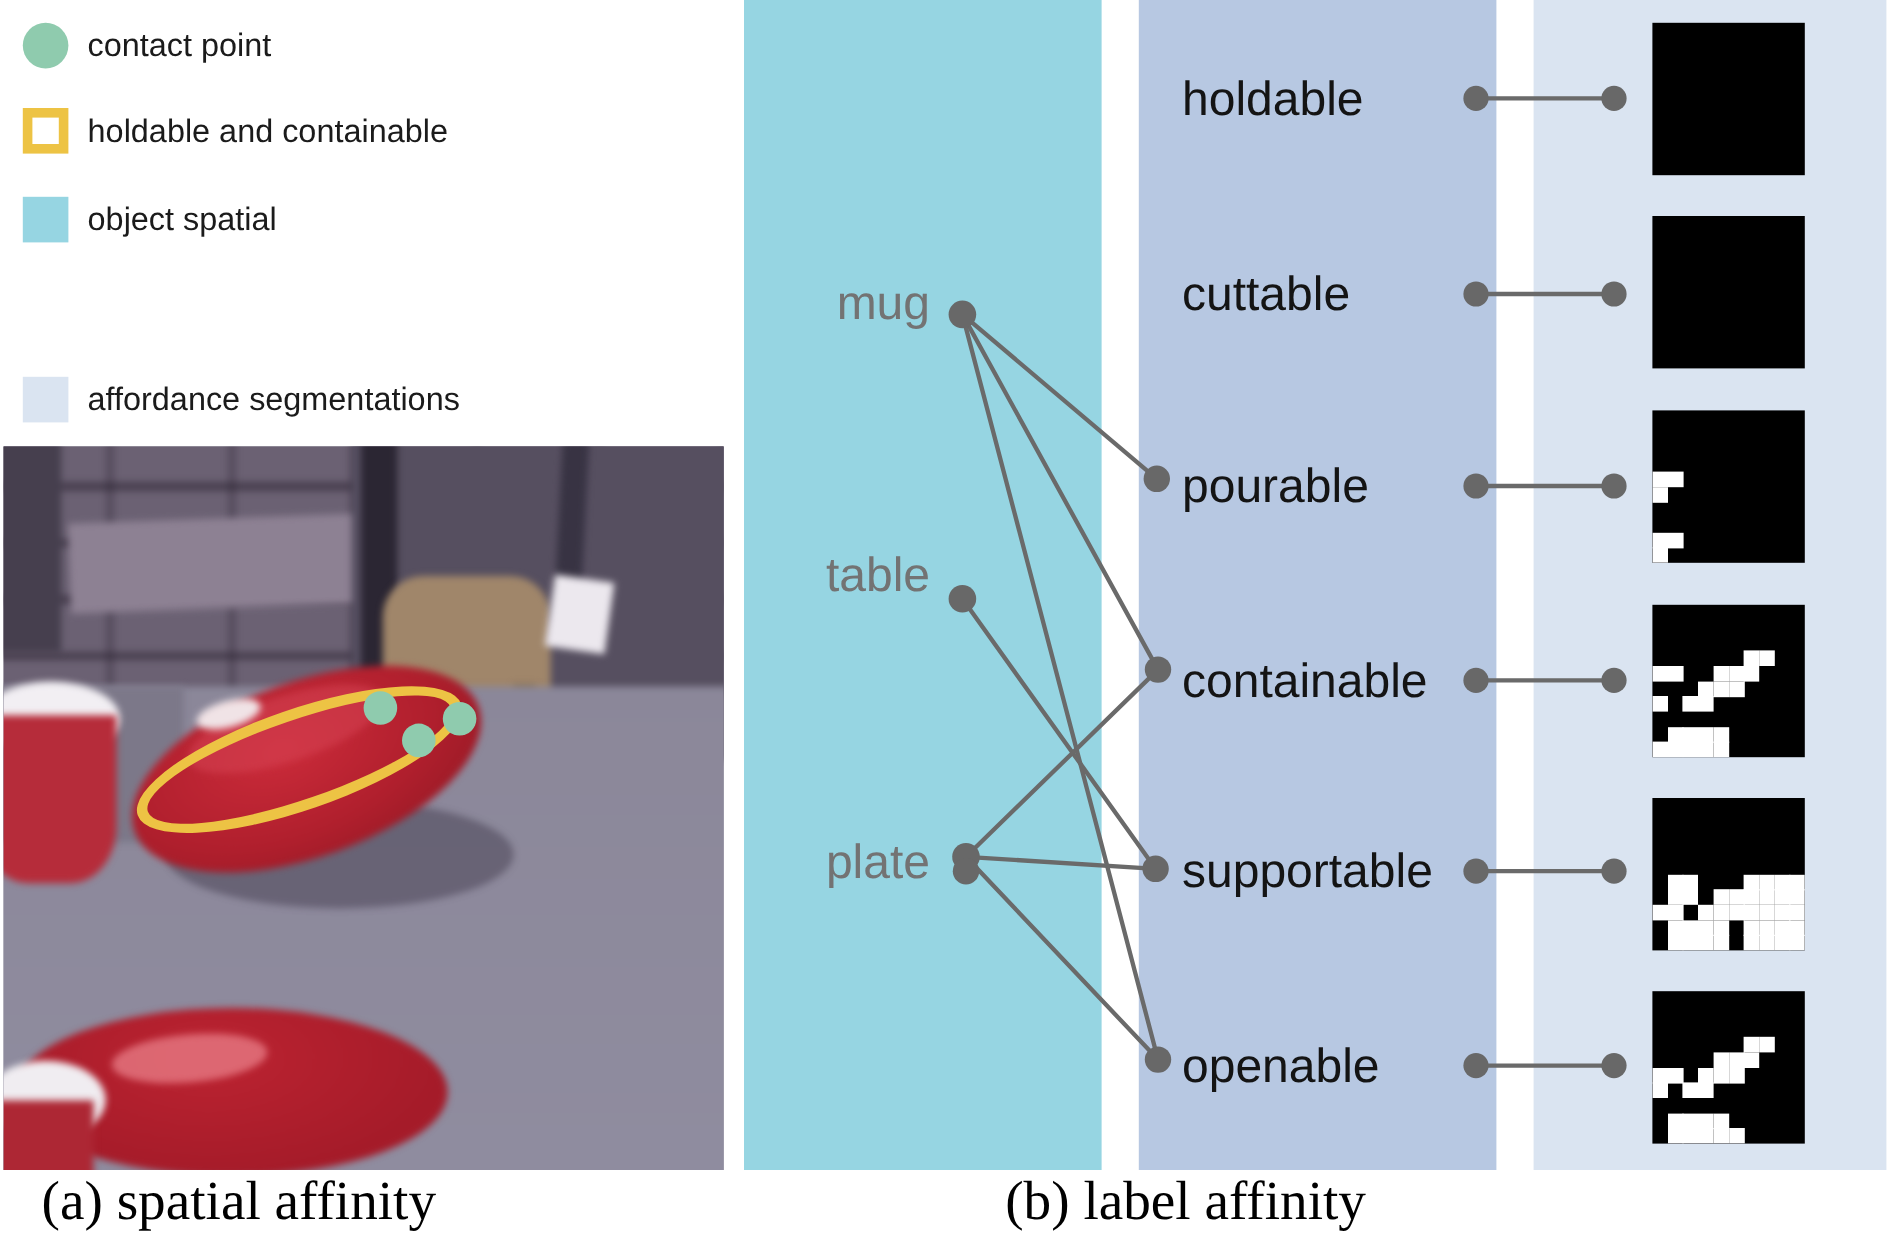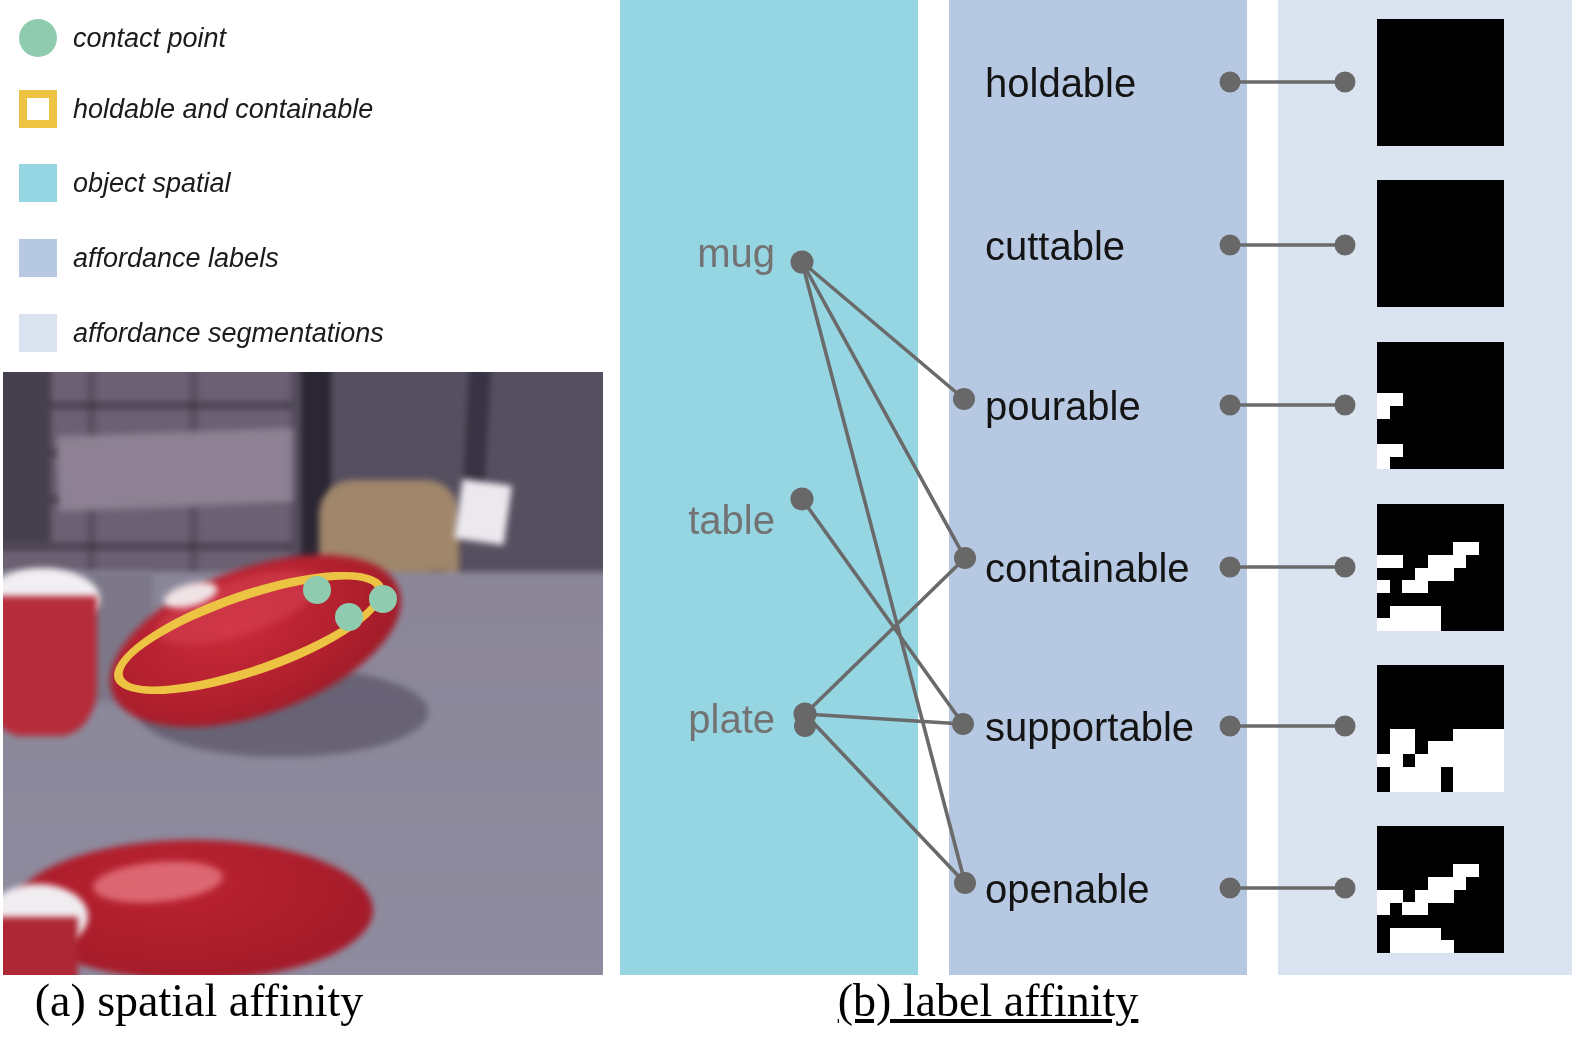--- a/index.html
+++ b/index.html
@@ -11,21 +11,21 @@
   #band-objects{left:620px;width:298px;}
   #band-affordances{left:949px;width:298px;}
   #band-segs{left:1278px;width:294px;}
 
   
   #legend{position:absolute;left:19px;top:0;width:560px;height:360px;}
   .legend-row{position:absolute;left:0;display:flex;align-items:center;height:40px;}
   .swatch{width:38px;height:38px;margin-right:16px;flex:none;}
   .swatch.circle{border-radius:50%;}
   .swatch.outline-square{background:#fff;border:8px solid #000;box-sizing:border-box;}
-  .legend-label{font-size:27px;color:#1b1b1b;white-space:nowrap;font-style:italic;}
+  .legend-label{font-size:27px;color:#1b1b1b;white-space:nowrap;}
 
   
   #photo{position:absolute;left:3px;top:372px;width:600px;height:603px;overflow:hidden;
          background:#7e7a8c;}
   .ph{position:absolute;filter:blur(3px);}
   .annot{position:absolute;}
 
   
   .obj-label{position:absolute;left:660px;width:115px;text-align:right;font-size:40px;
              color:#737373;transform:translateY(-50%);white-space:nowrap;}
@@ -36,21 +36,21 @@
   .mask{position:absolute;left:1377px;width:127px;height:127px;background:#000;overflow:hidden;}
   .mask .cell{position:absolute;background:#fff;}
 
   
   #graph-svg{position:absolute;left:0;top:0;pointer-events:none;}
 
   
   .caption{position:absolute;top:974px;font-family:"Liberation Serif",serif;font-size:46px;
            color:#000;transform:translateX(-50%);white-space:nowrap;}
   #caption-a{left:199px;}
-  #caption-b{left:988px;text-decoration:underline;}
+  #caption-b{left:988px;}
 </style>
 </head>
 <body>
 
 <div id="stage">
 
   <div class="band" id="band-objects" style="background: rgb(150, 213, 226);"></div>
   <div class="band" id="band-affordances" style="background: rgb(183, 200, 226);"></div>
   <div class="band" id="band-segs" style="background: rgb(218, 228, 241);"></div>
 
@@ -59,24 +59,20 @@
         <span class="swatch circle" style="background: rgb(143, 203, 174);"></span>
         <span class="legend-label">contact point</span>
       </div>
       <div class="legend-row" style="top: 89px;">
         <span class="swatch outline-square" style="border-color: rgb(237, 195, 68);"></span>
         <span class="legend-label">holdable and containable</span>
       </div>
       <div class="legend-row" style="top: 163px;">
         <span class="swatch square" style="background: rgb(150, 213, 226);"></span>
         <span class="legend-label">object spatial</span>
-      </div>
-      <div class="legend-row" style="top: 238px;">
-        <span class="swatch square" style="background: rgb(183, 200, 226);"></span>
-        <span class="legend-label">affordance labels</span>
       </div>
       <div class="legend-row" style="top: 313px;">
         <span class="swatch square" style="background: rgb(218, 228, 241);"></span>
         <span class="legend-label">affordance segmentations</span>
       </div>
     </div>
 
   <div id="photo">
 
     <div class="ph" style="left:-10px;top:-10px;width:620px;height:218px;background:#6b6173;"></div>
@@ -149,21 +145,21 @@
       <circle cx="1345" cy="888" r="10.5" fill="#686868"></circle>
       <circle cx="965" cy="883" r="11" fill="#686868"></circle>
       <circle cx="802" cy="262" r="11.5" fill="#686868"></circle>
       <circle cx="802" cy="499" r="11.5" fill="#686868"></circle>
       <circle cx="805" cy="714" r="11.5" fill="#686868"></circle>
       <circle cx="805" cy="726" r="11" fill="#686868"></circle>
     </svg>
 
   <div id="graph-labels">
       <div class="obj-label" style="top: 253px;">mug</div>
-      <div class="obj-label" style="top: 520px;">table</div>
+      <div class="obj-label" style="top: 480px;">table</div>
       <div class="obj-label" style="top: 719px;">plate</div>
       <div class="aff-label" style="top: 83px;">holdable</div>
       <div class="aff-label" style="top: 246px;">cuttable</div>
       <div class="aff-label" style="top: 406px;">pourable</div>
       <div class="aff-label" style="top: 568px;">containable</div>
       <div class="aff-label" style="top: 727px;">supportable</div>
       <div class="aff-label" style="top: 889px;">openable</div>
     </div>
   <div id="graph-masks">
       <div class="mask" style="top: 19px; left: 1377px;"></div>

